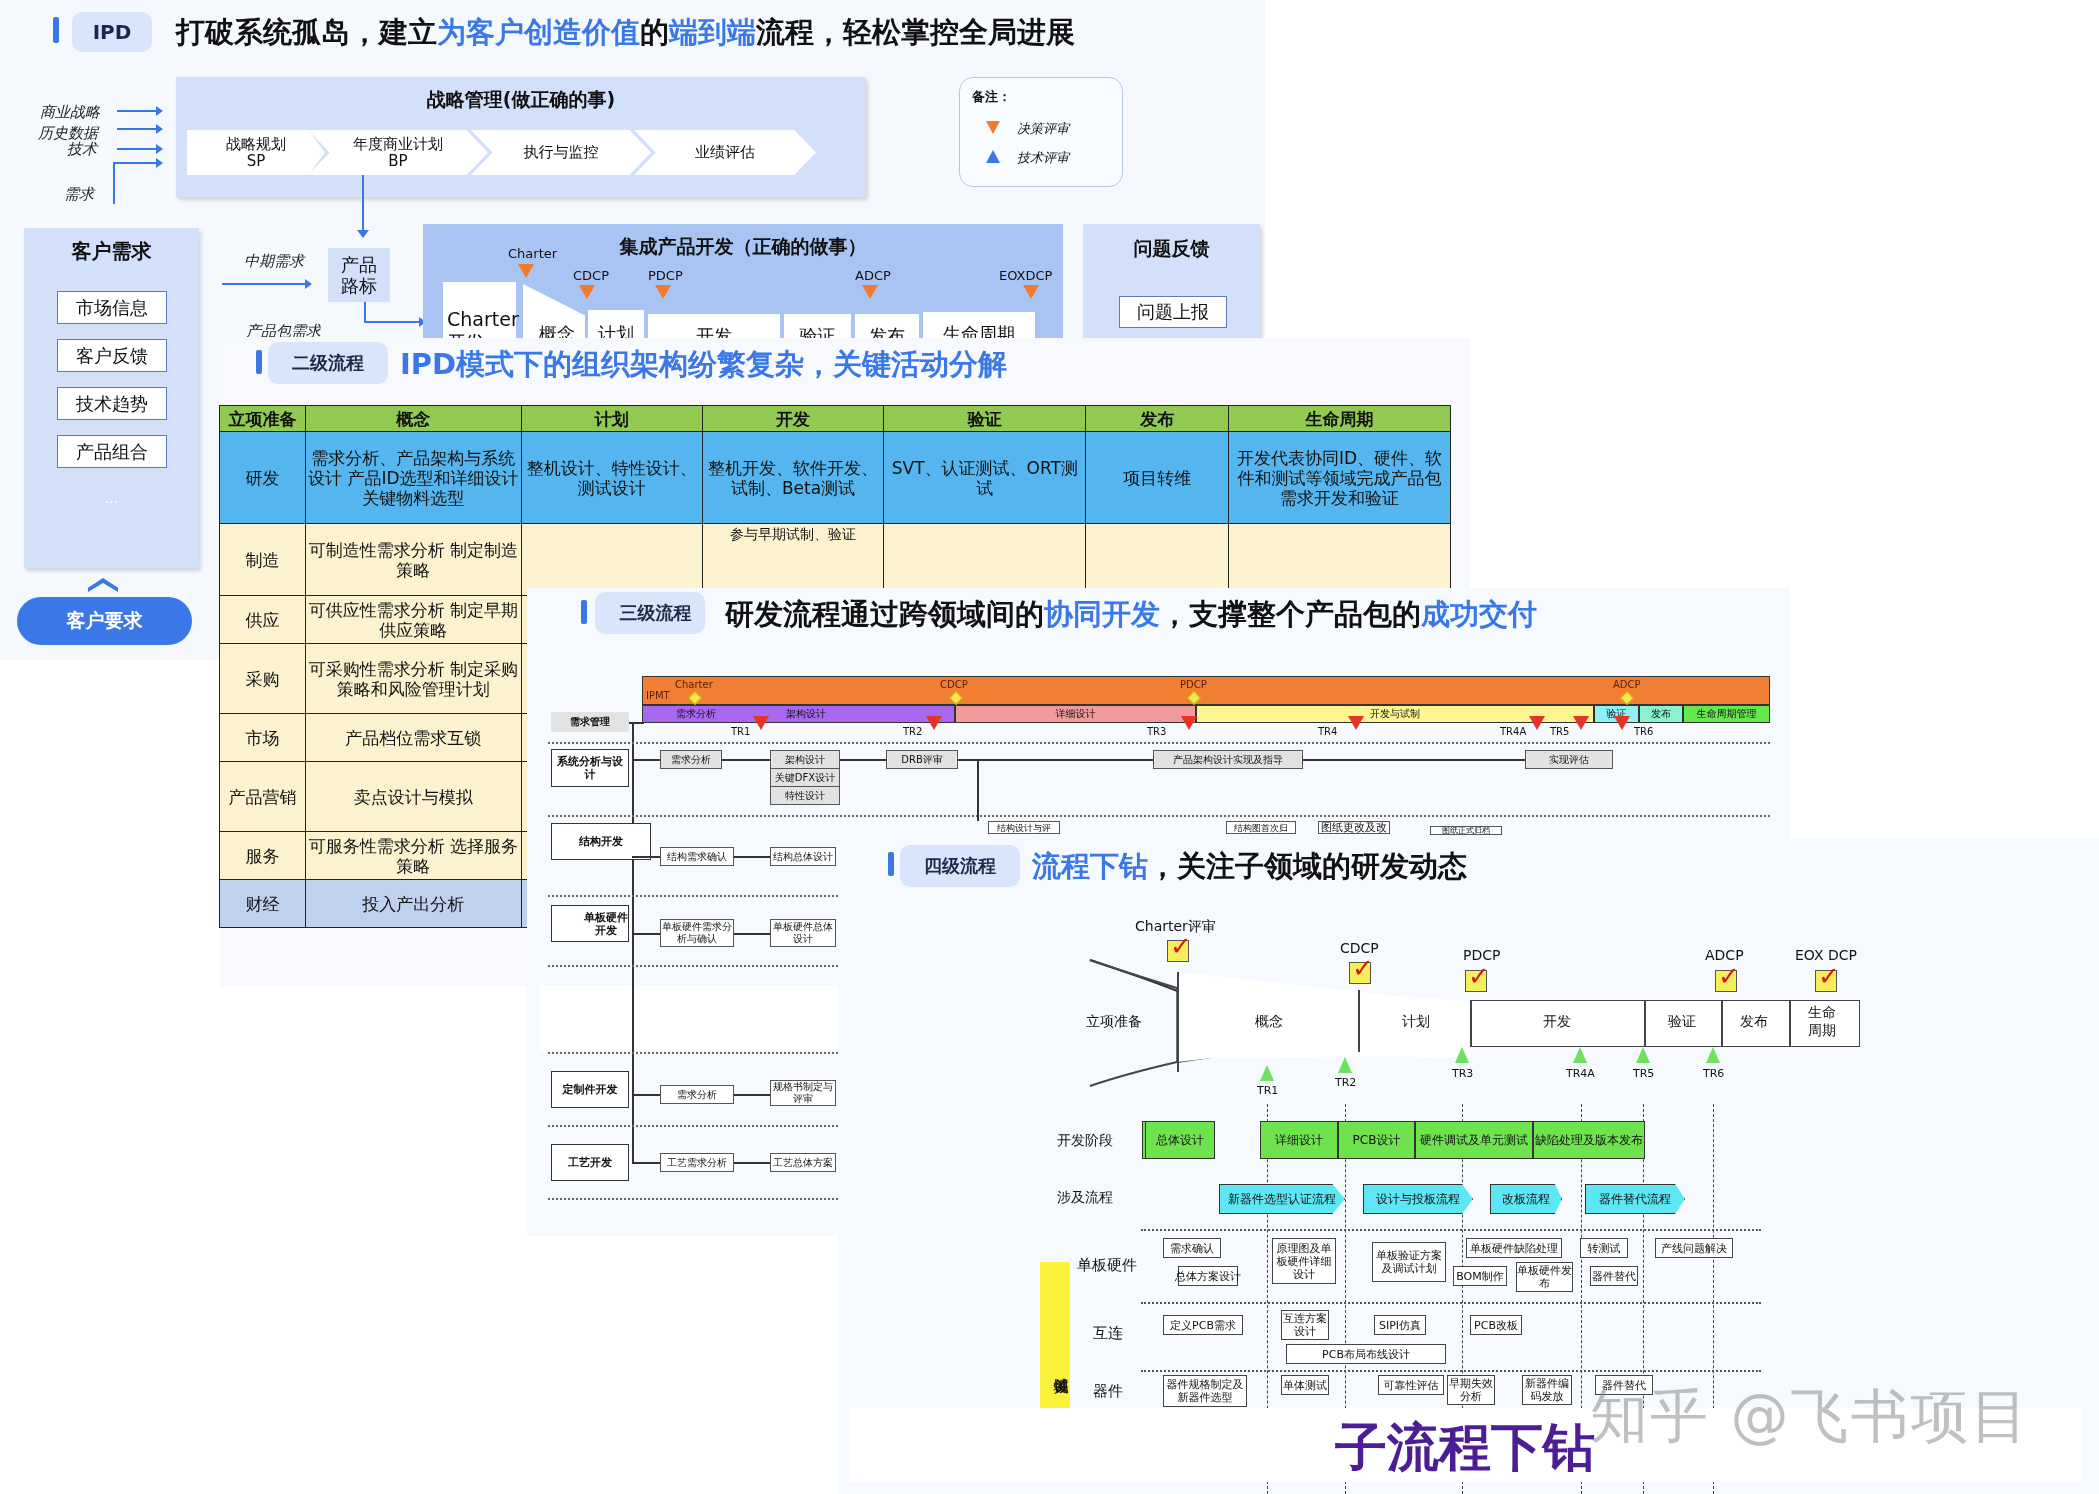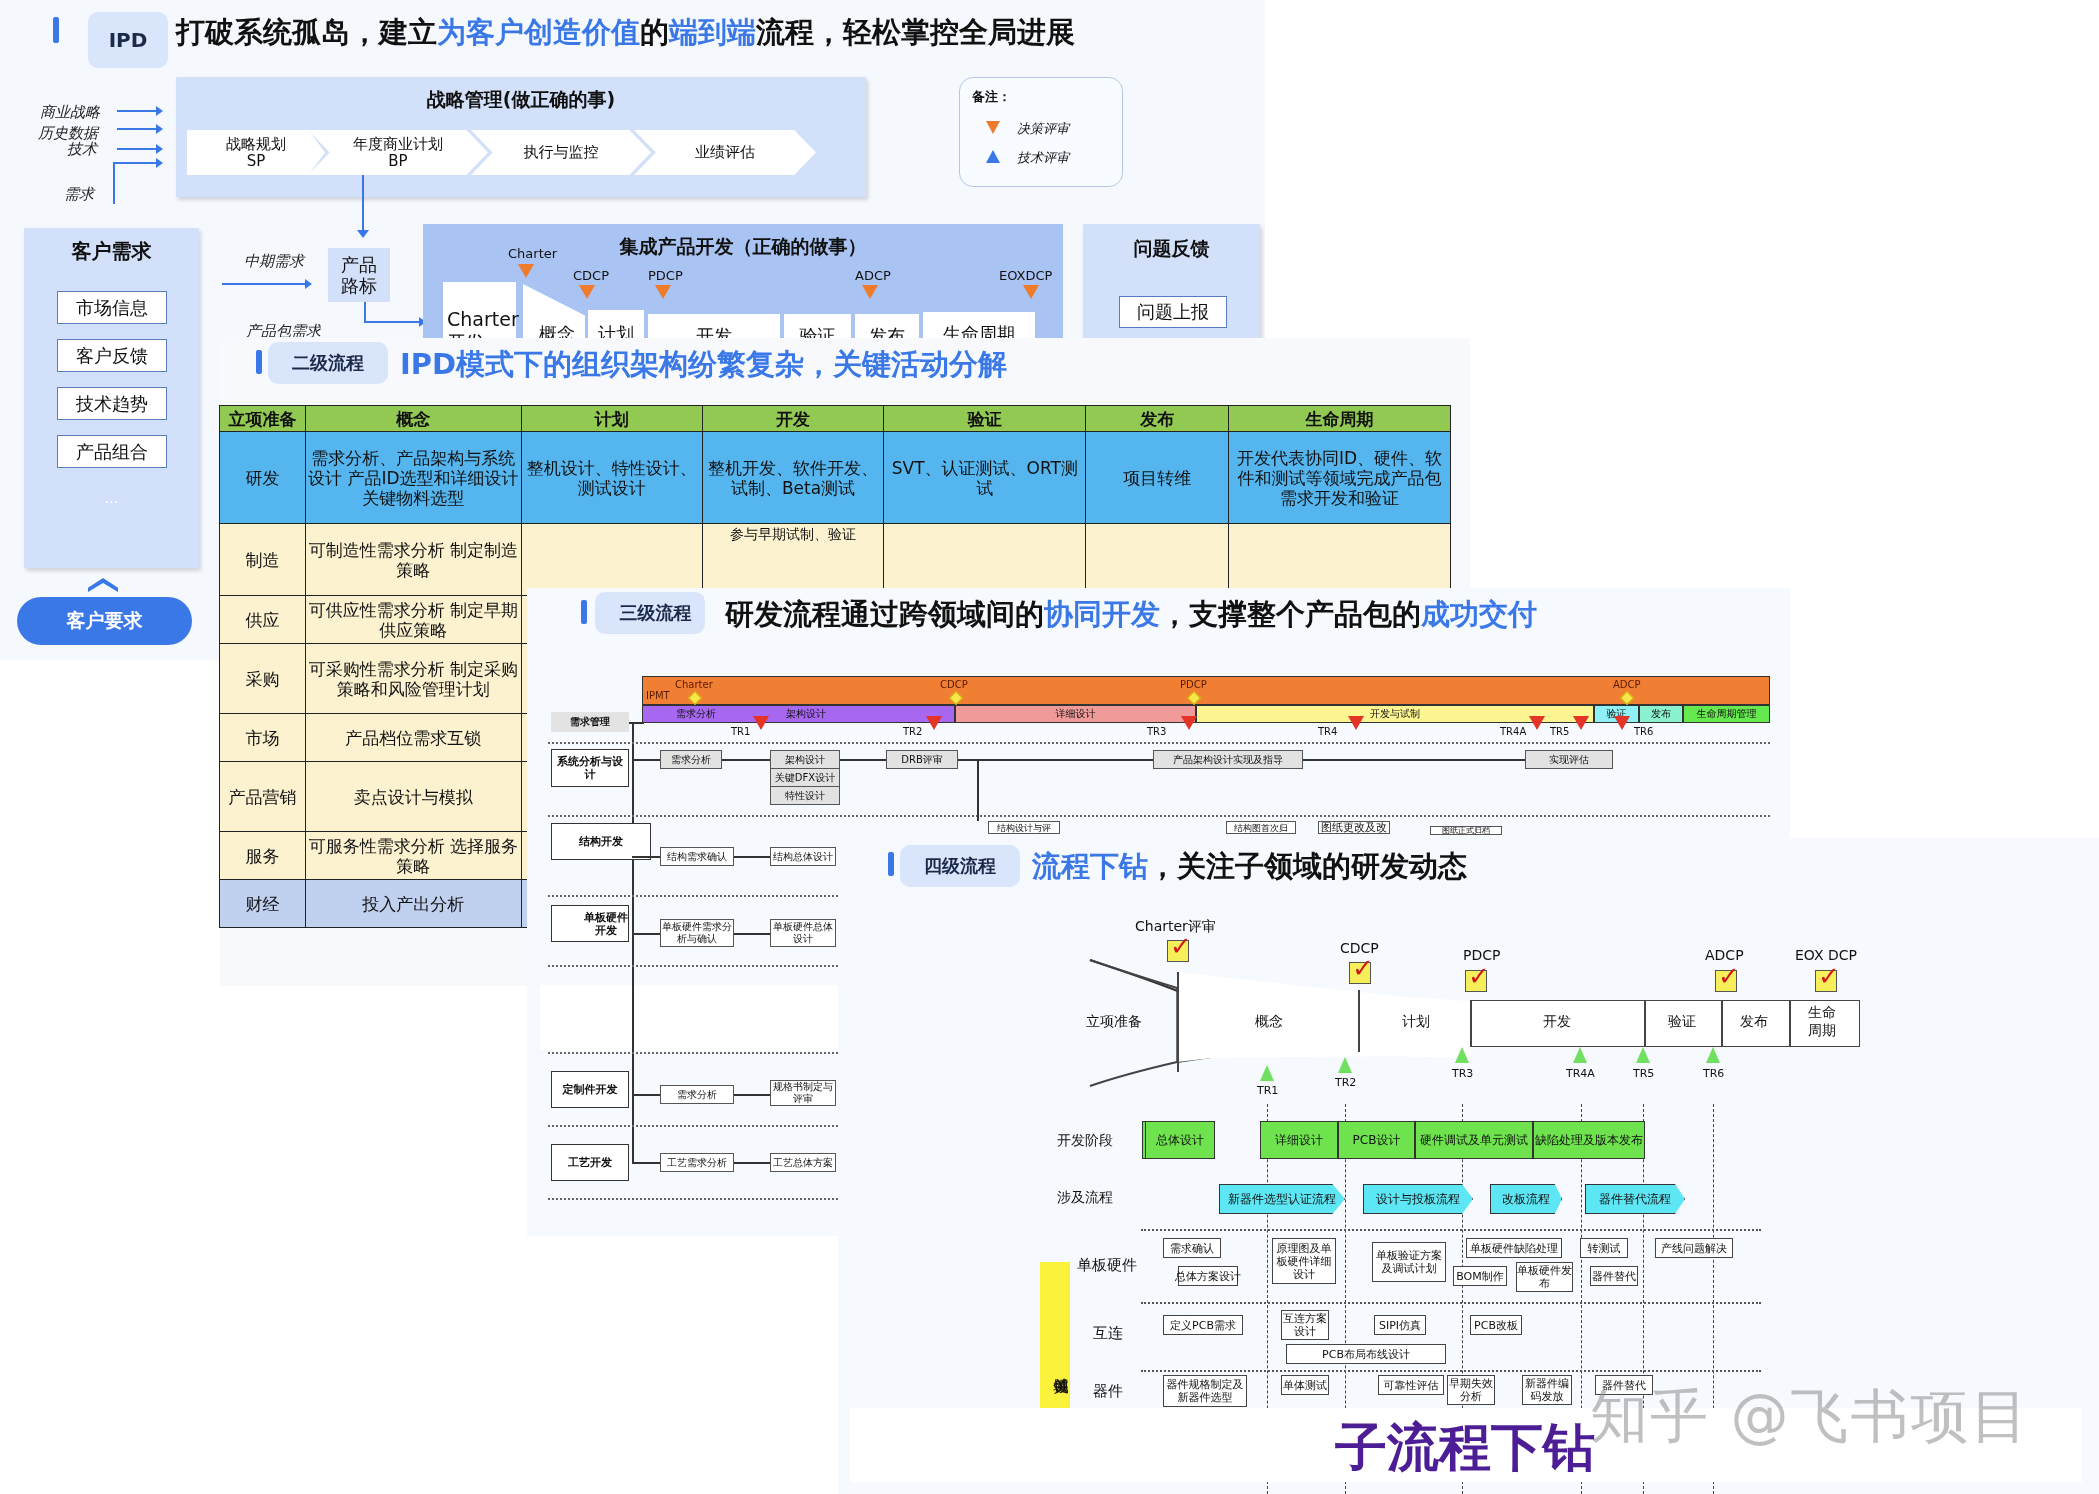--- a/index.html
+++ b/index.html
@@ -47,21 +47,21 @@
   .vdash { position: absolute; width: 0; border-left: 1.5px dashed #444; }
   .phase-cell { position: absolute; height: 38px; background: #6ee34d; border: 1.3px solid #333; font-size: 12px; display: flex; align-items: center; justify-content: center; white-space: nowrap; overflow: hidden; }
   .cyan-arrow { position: absolute; height: 30px; background: #5de6f4; border: 1.3px solid #333; font-size: 12px; display: flex; align-items: center; justify-content: center; clip-path: polygon(0 0, 90% 0, 100% 50%, 90% 100%, 0 100%); white-space: nowrap; }
   .l4box { position: absolute; border: 1.3px solid #444; background: #fff; font-size: 11px; display: flex; align-items: center; justify-content: center; text-align: center; line-height: 13px; white-space: nowrap; }
 </style>
 </head>
 <body>
 
 <div class="panel" style="left:0;top:0;width:1265px;height:660px;background:#f5f8fd;"></div>
 <div class="title-bar" style="left:53px;top:17px;height:26px;"></div>
-<div class="tag" style="left:88px;top:12px;width:80px;height:56px;font-size:20px;">IPD</div>
+<div class="tag" style="left:72px;top:12px;width:80px;height:40px;font-size:20px;">IPD</div>
 <div class="title" style="left:176px;top:13px;font-size:29px;">
   <span>打破系统孤岛，建立</span><span class="hl">为客户创造价值</span><span>的</span><span class="hl">端到端</span><span>流程，轻松掌控全局进展</span>
 </div>
 
 <div class="italic-lbl" style="left:40px;top:103px;">商业战略</div>
 <div class="italic-lbl" style="left:38px;top:124px;">历史数据</div>
 <div class="italic-lbl" style="left:67px;top:140px;">技术</div>
 <div class="italic-lbl" style="left:64px;top:185px;">需求</div>
 <div class="arrow-h" style="left:117px;top:110px;width:44px;"></div>
 <div class="arrow-h" style="left:117px;top:128px;width:44px;"></div>

